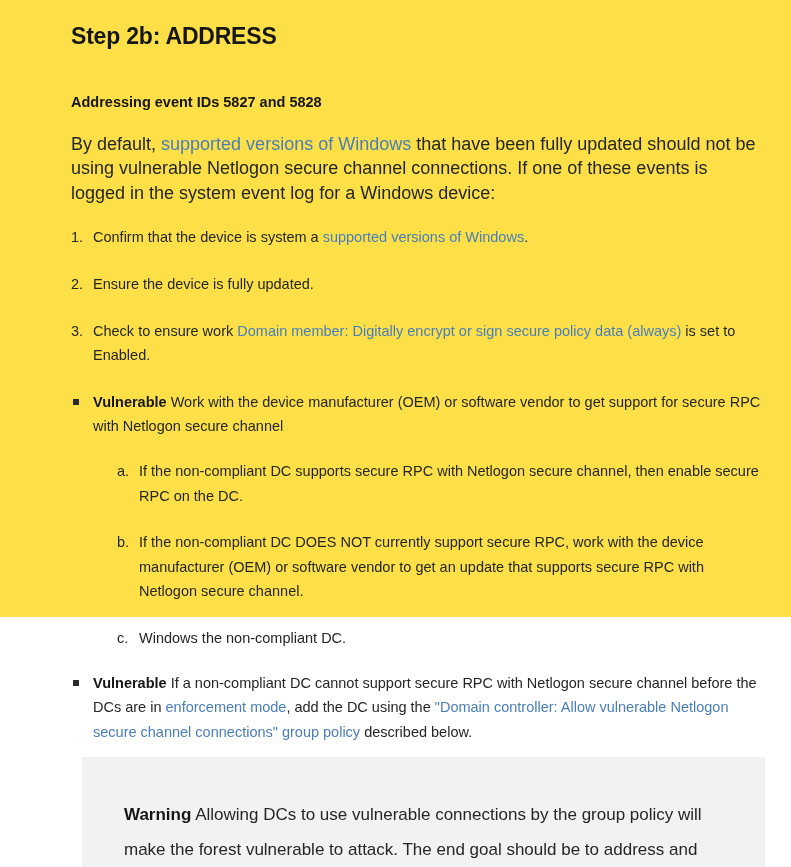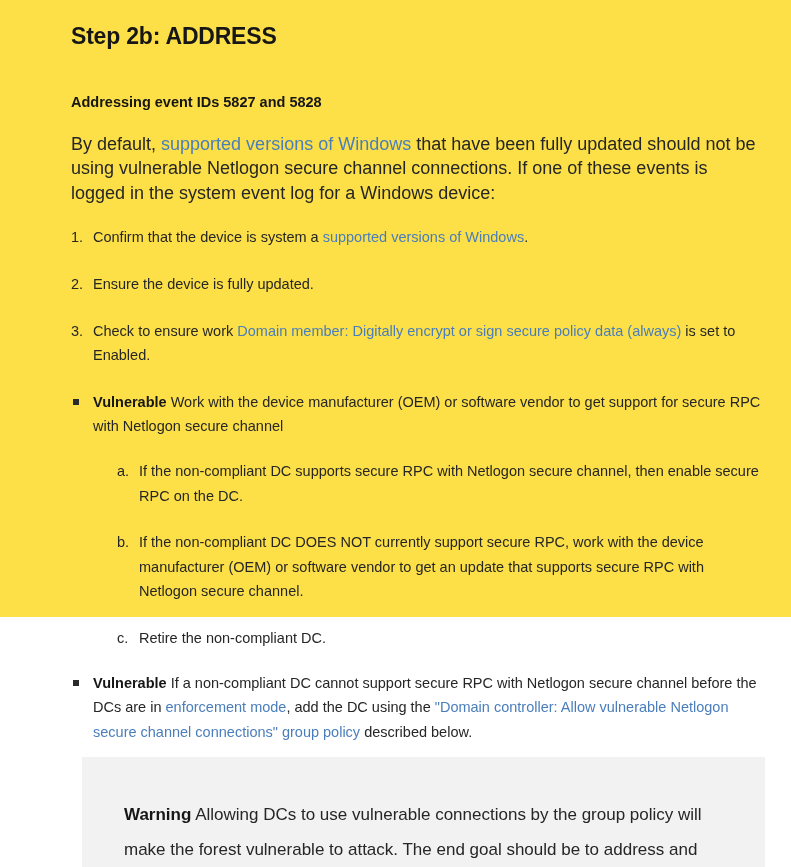--- a/index.html
+++ b/index.html
@@ -191,21 +191,21 @@
         <span class="sq-marker"></span><span class="lead-bold">Vulnerable</span><span> Work with the device manufacturer (OEM) or software vendor to get support for secure RPC with Netlogon secure channel</span>
 
         <ol class="alpha-list">
           <li>
             <span class="marker">a.</span><span>If the non-compliant DC supports secure RPC with Netlogon secure channel, then enable secure RPC on the DC.</span>
           </li>
           <li>
             <span class="marker">b.</span><span>If the non-compliant DC DOES NOT currently support secure RPC, work with the device manufacturer (OEM) or software vendor to get an update that supports secure RPC with Netlogon secure channel.</span>
           </li>
           <li>
-            <span class="marker">c.</span><span>Retire the non-compliant DC.</span>
+            <span class="marker">c.</span><span>Windows the non-compliant DC.</span>
           </li>
         </ol>
         <div class="spacer-after-sublist"></div>
       </li>
 
       <li class="sq-item">
         <span class="sq-marker"></span><span class="lead-bold">Vulnerable</span><span> If a non-compliant DC cannot support secure RPC with Netlogon secure channel before the DCs are in </span><a class="doc-link">enforcement mode</a><span>, add the DC using the </span><a class="doc-link">"Domain controller: Allow vulnerable Netlogon secure channel connections" group policy</a><span> described below.</span>
       </li>
     </ul>
 

